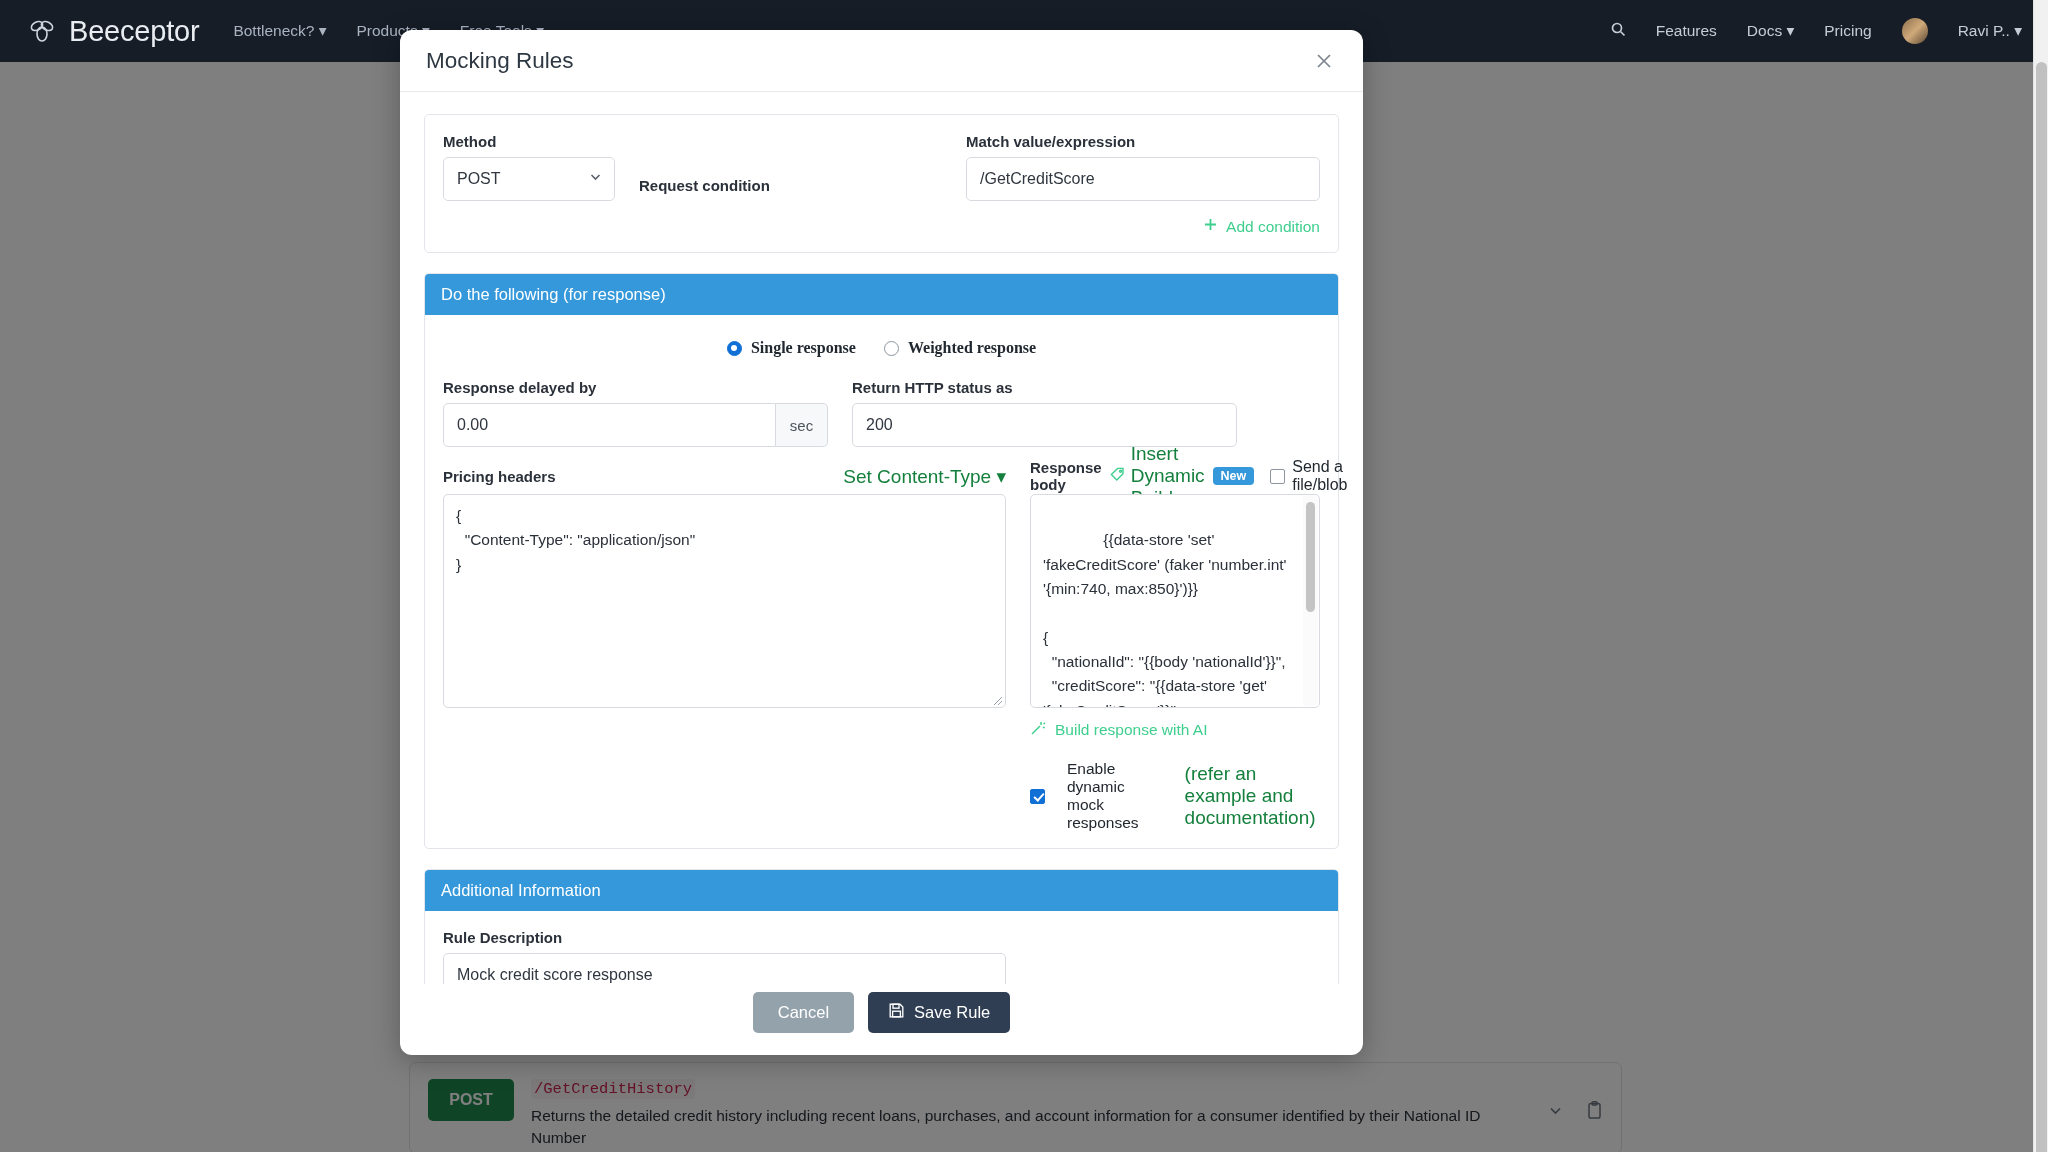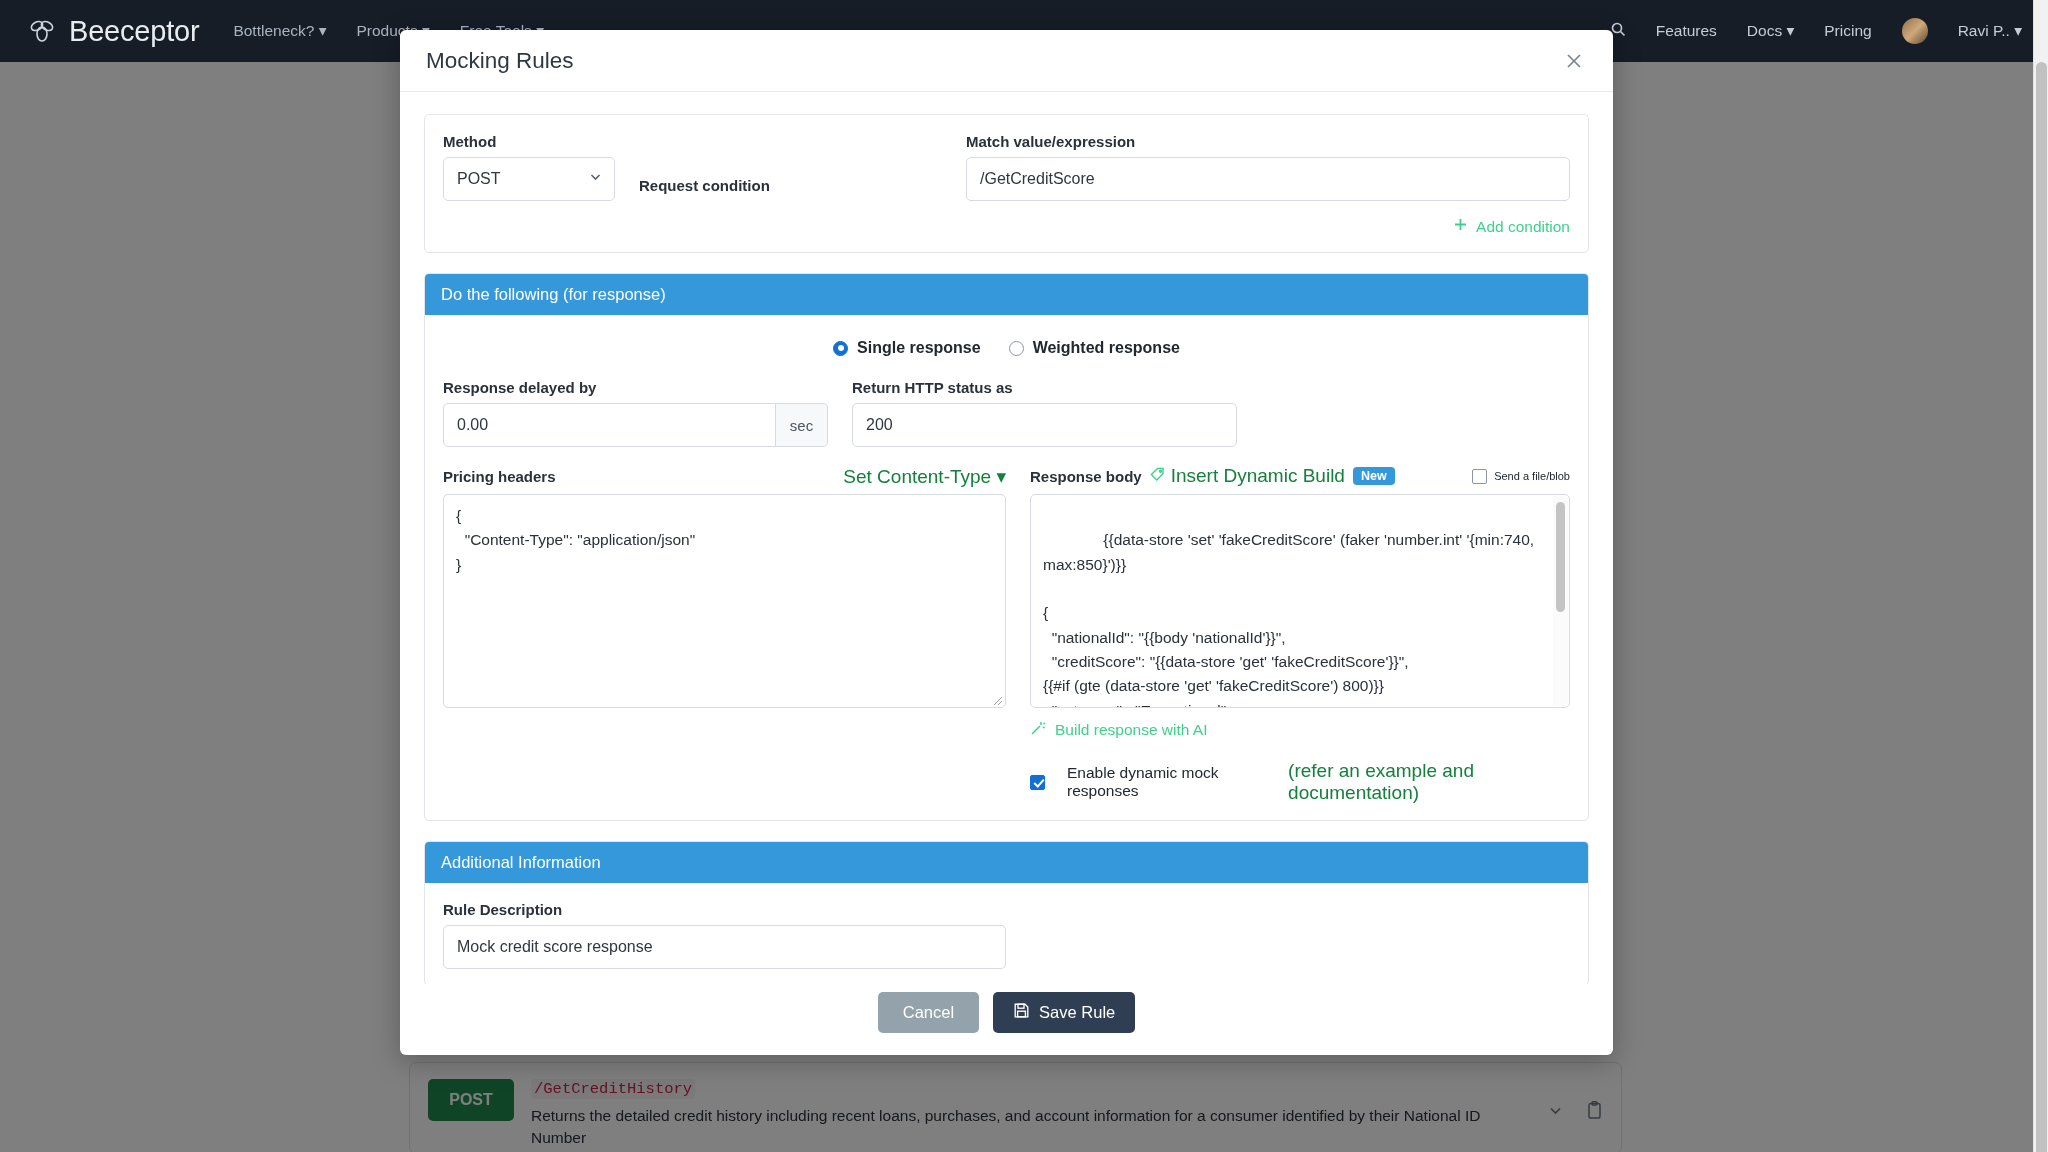--- a/index.html
+++ b/index.html
@@ -89,23 +89,23 @@
 
   
   #overlay {
     position: absolute; top: 62px; left: 0; right: 15px; bottom: 0;
     background: rgba(0,0,0,0.5);
   }
 
   
   #modal {
     position: absolute;
-    left: 400px; top: 30px; width: 1213px; height: 1025px;
+    left: 400px; top: 30px; width: 963px; height: 1025px;
     background: #ffffff;
-    border-radius: 6px;
+    border-radius: 12px;
     box-shadow: 0 6px 28px rgba(0,0,0,.28);
     display: flex; flex-direction: column;
     overflow: hidden;
   }
   #modal-header {
     flex: 0 0 auto; height: 62px;
     border-bottom: 1px solid #e7e9ec;
     display: flex; align-items: center;
     padding: 0 26px;
   }
@@ -169,21 +169,21 @@
     margin-top: 16px;
     display: flex; justify-content: flex-end; align-items: center;
     gap: 8px; color: #3ecf8e; font-size: 15.5px; cursor: pointer;
   }
 
   .radio-row {
     display: flex; justify-content: center; align-items: center;
     gap: 28px; margin: 6px 0 22px 0;
   }
   .radio-item { display: flex; align-items: center; gap: 9px;
-    font-size: 16px; font-weight: 700; color: #212830; cursor: pointer; }
+    font-size: 16px; font-weight: 700; color: #212830; cursor: pointer; font-family: Liberation Serif, serif; }
   .rdo {
     width: 15px; height: 15px; border-radius: 50%;
     border: 1px solid #8d959e; background: #fff; flex: 0 0 auto;
     position: relative;
   }
   .rdo.on { border-color: #1070d6; background: #1070d6; }
   .rdo.on::after {
     content: ''; position: absolute; inset: 3.5px;
     background: #fff; border-radius: 50%;
   }
@@ -256,21 +256,21 @@
     position: relative;
   }
   .cbx.on { background: #1070d6; border-color: #1070d6; }
   .cbx.on::after {
     content: ''; position: absolute; left: 4.5px; top: 1px;
     width: 4px; height: 8px;
     border: solid #fff; border-width: 0 2px 2px 0;
     transform: rotate(42deg);
   }
   .sendfile-row { display: flex; align-items: center; gap: 7px;
-    font-size: 11px; color: #22282f; }
+    font-size: 16px; color: #22282f; }
 
   .desc-input { width: 563px; }
 
   #modal-footer {
     flex: 0 0 auto;
     padding: 8px 0 22px 0;
     display: flex; justify-content: center; align-items: center; gap: 14px;
   }
   .btn {
     height: 41px; border-radius: 5px;

